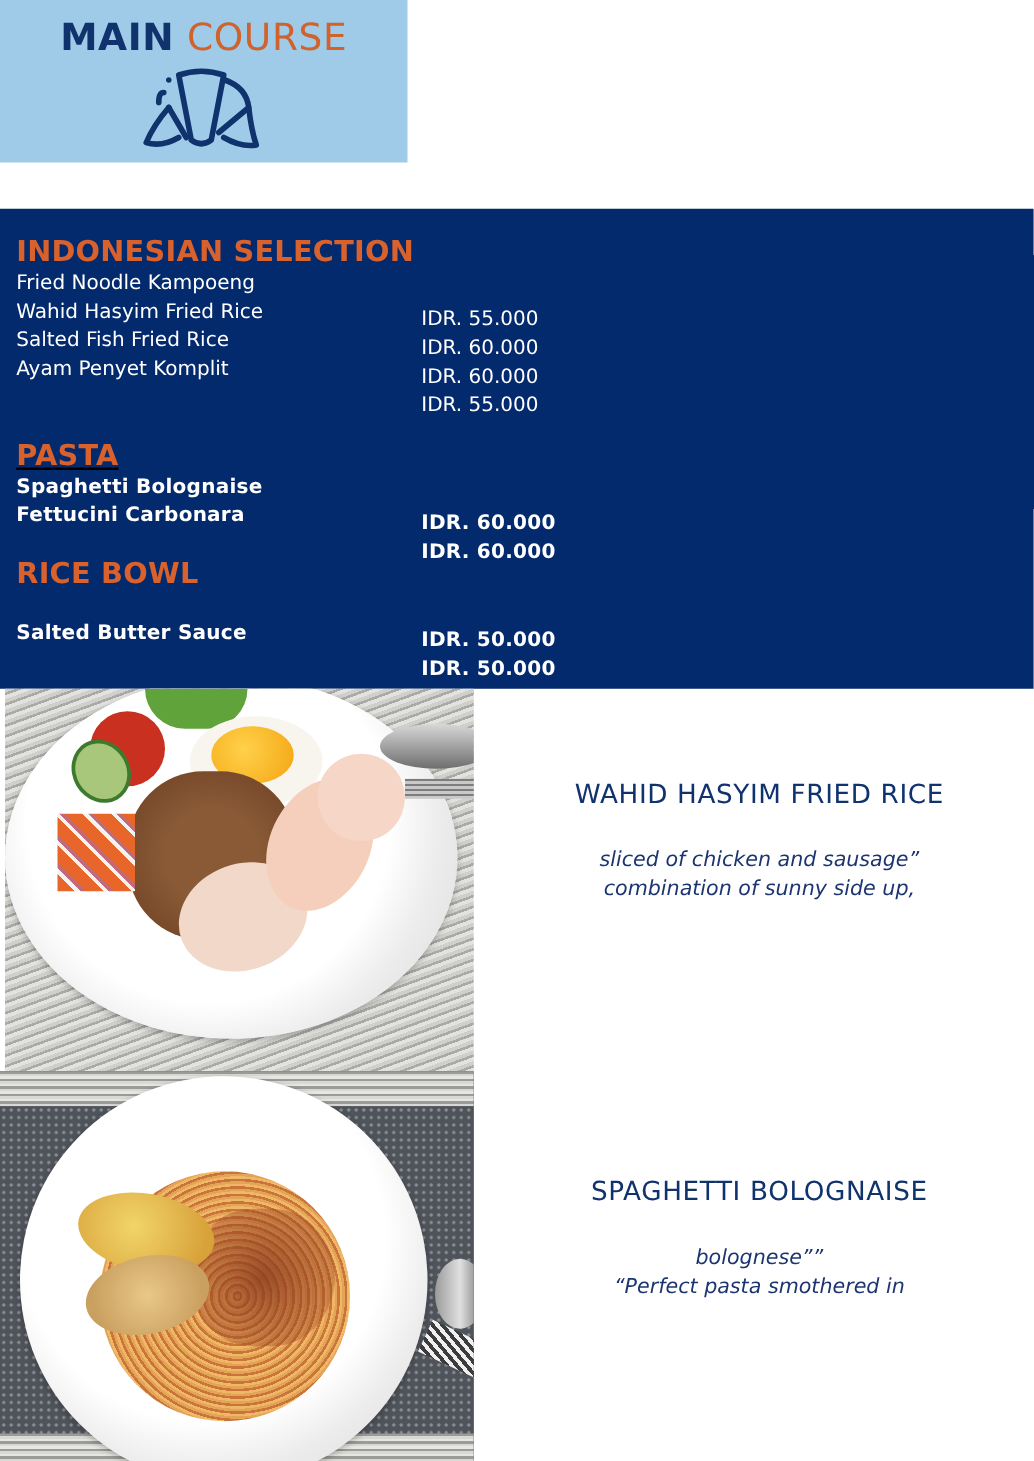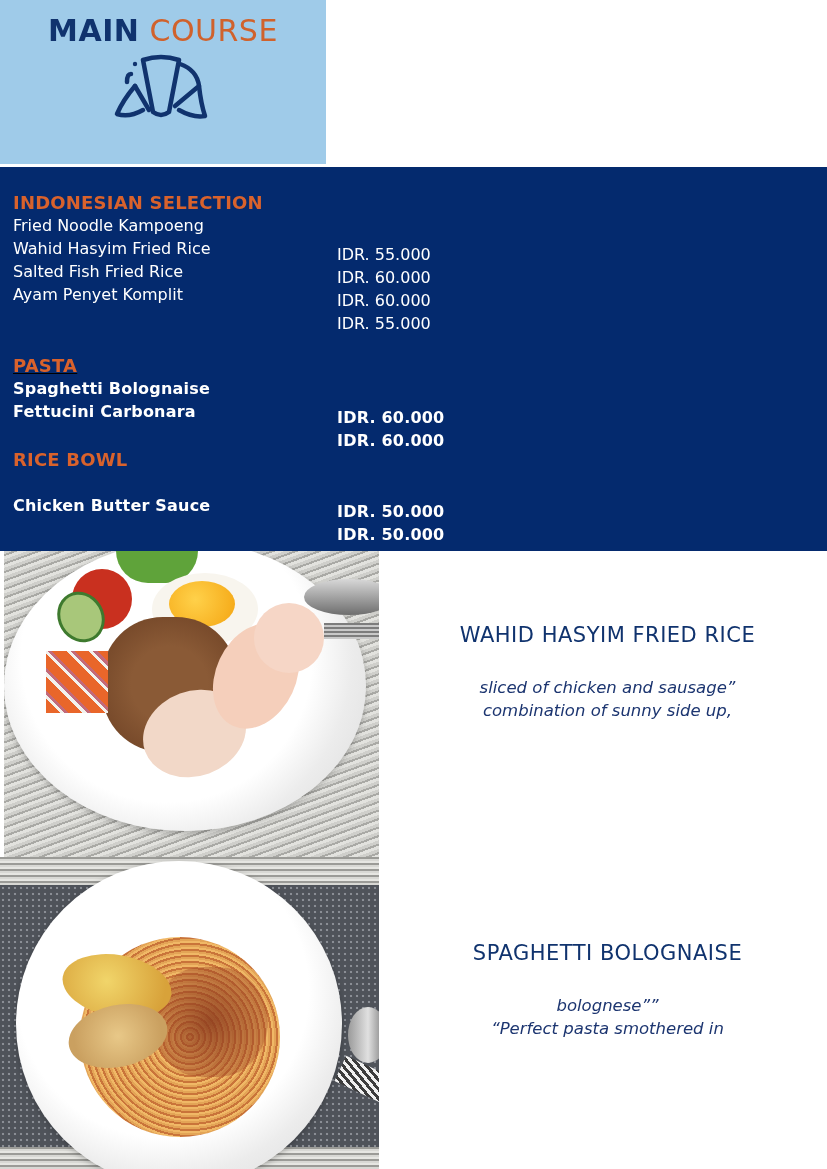--- a/index.html
+++ b/index.html
@@ -1,38 +1,38 @@
 <!DOCTYPE html>
 <html><head>
   <meta charset="utf-8">
   <style>
     * { box-sizing: border-box; margin: 0; padding: 0; }
     html, body { width: 827px; height: 1169px; background: #ffffff; overflow: hidden; }
     body { position: relative; font-family: "DejaVu Sans", sans-serif; }
 
     .header-tile {
-      position: absolute; left: 0; top: 0; width: 326px; height: 164px;
+      position: absolute; left: 0; top: 0; width: 326px; height: 130px;
       background: #9fcbe9;
     }
     .header-title {
       position: absolute; left: 0; top: 12px; width: 326px; text-align: center;
       font-family: "DejaVu Sans", sans-serif; font-size: 30px; line-height: 38px;
       letter-spacing: 0.5px; white-space: nowrap;
     }
     .header-title .w1 { color: #10336e; font-weight: bold; }
     .header-title .w2 { color: #d0622c; font-weight: normal; }
     .croissant { position: absolute; left: 113px; top: 52px; width: 96px; height: 72px; }
 
     .menu-panel {
       position: absolute; left: 0; top: 167px; width: 827px; height: 384px;
       background: #042a6e;
     }
     .section { position: absolute; left: 13px; width: 480px; }
     .section-title {
-      color: #d9622c; font-weight: bold; font-size: 18px; line-height: 23px;
+      color: #d9622c; font-weight: bold; font-size: 23px; line-height: 23px;
       letter-spacing: 0.2px; font-family: "DejaVu Sans", sans-serif;
     }
     .item { position: relative; height: 23px; color: #ffffff; font-size: 16px; line-height: 23px; }
     .item .name { position: absolute; left: 0; top: 0; white-space: nowrap; }
     .item .price { position: absolute; left: 324px; top: 0; white-space: nowrap; margin-top: 29px; }
     .bold .item { font-weight: bold; }
     .bold .item .name, .bold .item .price { font-weight: bold; letter-spacing: 0.2px; }
 
     .photo { position: absolute; overflow: hidden; }
     .photo1 { left: 4px; top: 551px; width: 375px; height: 306px;
@@ -108,21 +108,21 @@
       <span class="price">IDR. 60.000</span>
     </div>
   </div>
 
   <div class="section bold" style="top:281px;">
     <div class="section-title">RICE BOWL</div>
     <div class="item">
       <span class="price">IDR. 50.000</span>
     </div>
     <div class="item">
-      <span class="name">Chicken Butter Sauce</span>
+      <span class="name">Salted Butter Sauce</span>
       <span class="price">IDR. 50.000</span>
     </div>
   </div>
 </div>
 
 <div class="photo photo1">
   <div class="plate" style="left:0px; top:-10px; width:362px; height:290px;"></div>
 
   <div style="position:absolute; left:112px; top:0; width:82px; height:32px; background:#5fa33a; border-radius:0 0 40px 40px;"></div>
 

